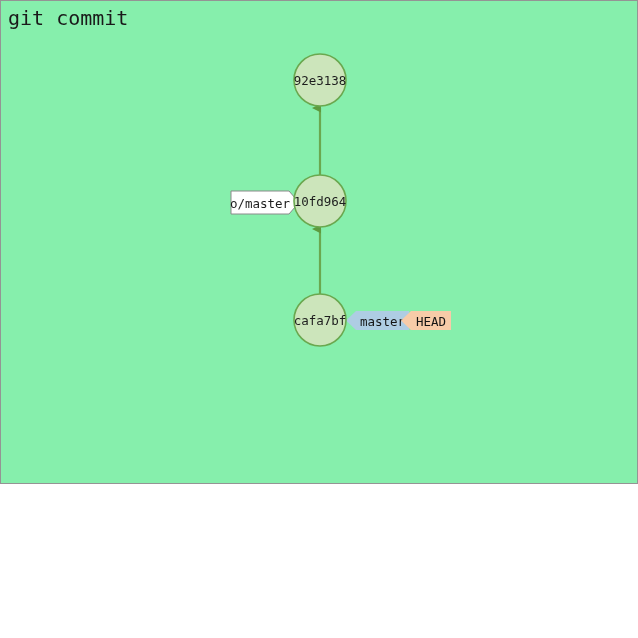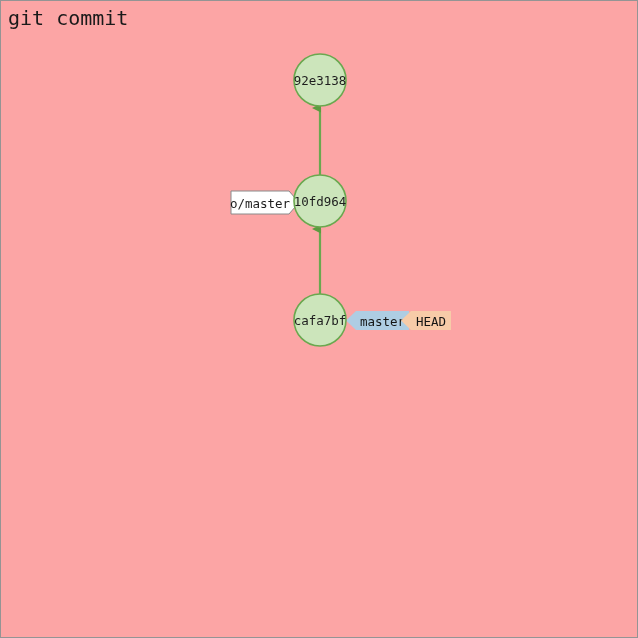--- a/index.html
+++ b/index.html
@@ -58,21 +58,21 @@
     font-size: 12.5px;
     fill: #141414;
     dominant-baseline: central;
     text-anchor: middle;
     pointer-events: none;
   }
 </style>
 </head>
 <body>
 
-<div id="canvas" style="width: 638px; height: 638px; background: #fca5a5; border-color: rgb(148, 148, 148); padding-left: 16px;">
+<div id="canvas" style="width: 638px; height: 484px; background: #86efac; border-color: rgb(148, 148, 148); padding-left: 16px;">
 
   <div id="title">git commit</div>
 
   <svg id="graph" viewBox="0 0 638 638" xmlns="http://www.w3.org/2000/svg">
     <defs>
       <marker id="arrow-up" markerWidth="9" markerHeight="9" refX="4.5" refY="8" orient="auto" markerUnits="userSpaceOnUse">
         <path d="M4.5,0 L9,9 L0,9 Z" fill="#5d9b3f"></path>
       </marker>
     </defs>
 

